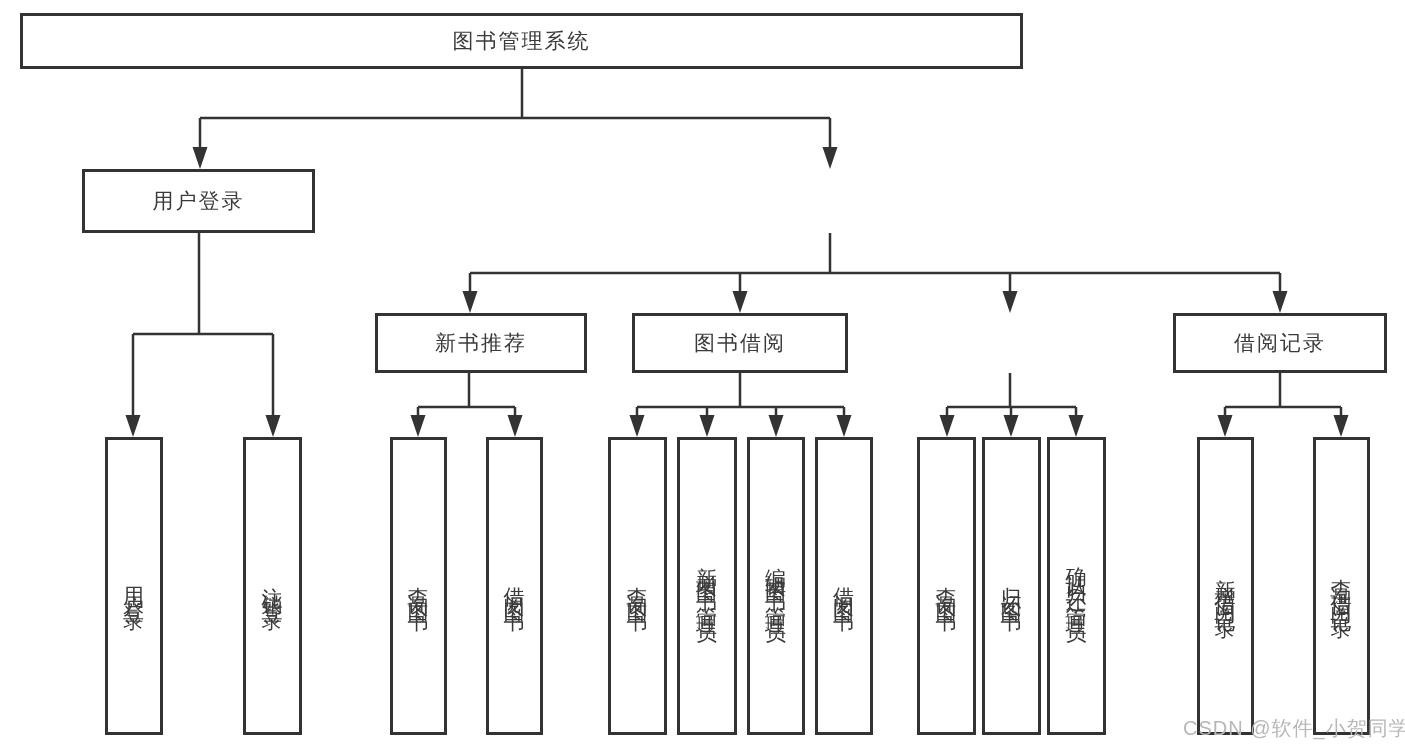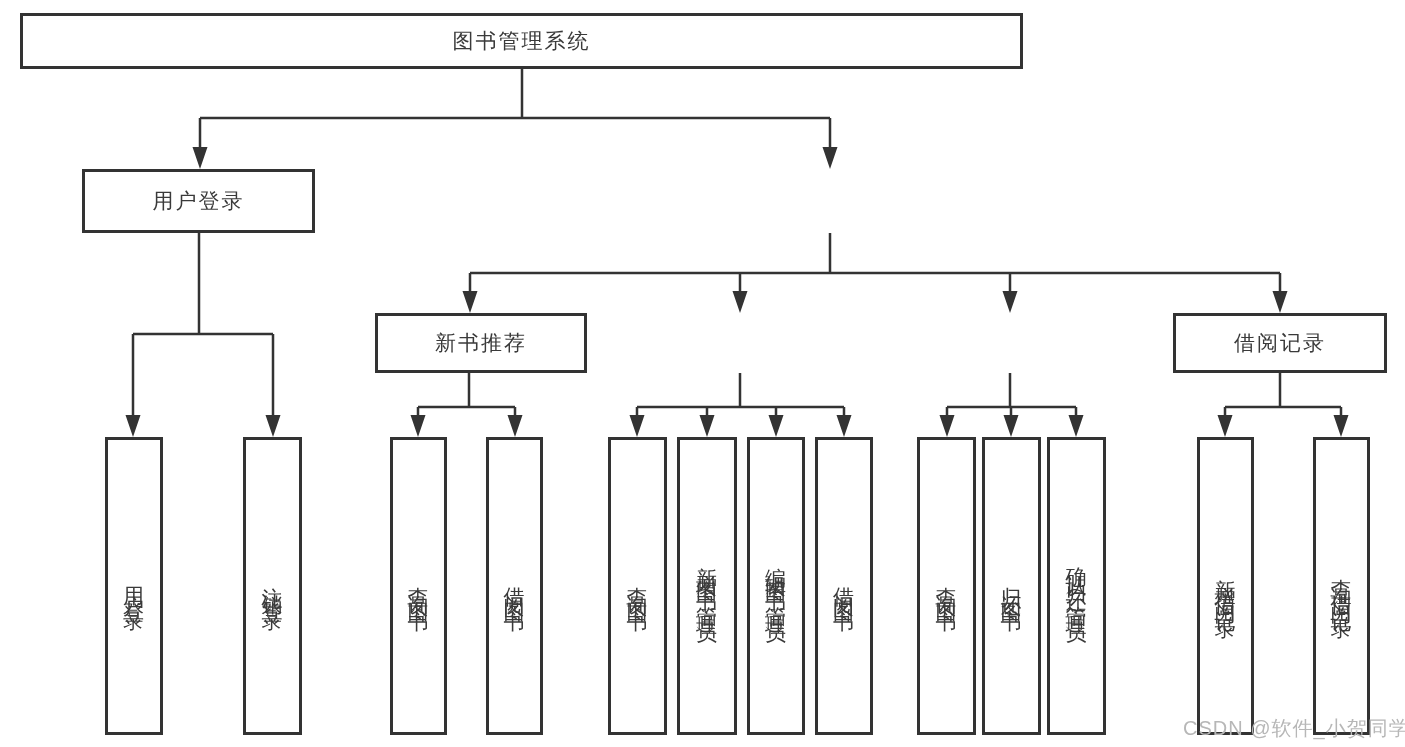--- a/index.html
+++ b/index.html
@@ -88,20 +88,21 @@
              M1068.5 415 L1083.5 415 L1076 437 Z
              M1217.5 415 L1232.5 415 L1225 437 Z
              M1333.5 415 L1348.5 415 L1341 437 Z"></path>
   </svg>
 
   <div class="node hbox" style="left:20px; top:13px; width:1003px; height:56px;">图书管理系统</div>
 
   <div class="node hbox" style="left:82px; top:169px; width:233px; height:64px;">用户登录</div>
 
   <div class="node hbox" style="left:363px; top:313px; width:212px; height:60px;margin-left:12px;">新书推荐</div>
+  <div class="node hbox" style="left:632px; top:313px; width:216px; height:60px;">图书借阅</div>
   <div class="node hbox" style="left:1173px; top:313px; width:214px; height:60px;">借阅记录</div>
 
   <div class="node vbox" style="left:105px; width:58px;">
     <span class="vtext">用户登录</span>
   </div>
   <div class="node vbox" style="left:243px; width:59px;">
     <span class="vtext">注销登录</span>
   </div>
 
   <div class="node vbox" style="left:390px; width:57px;">

